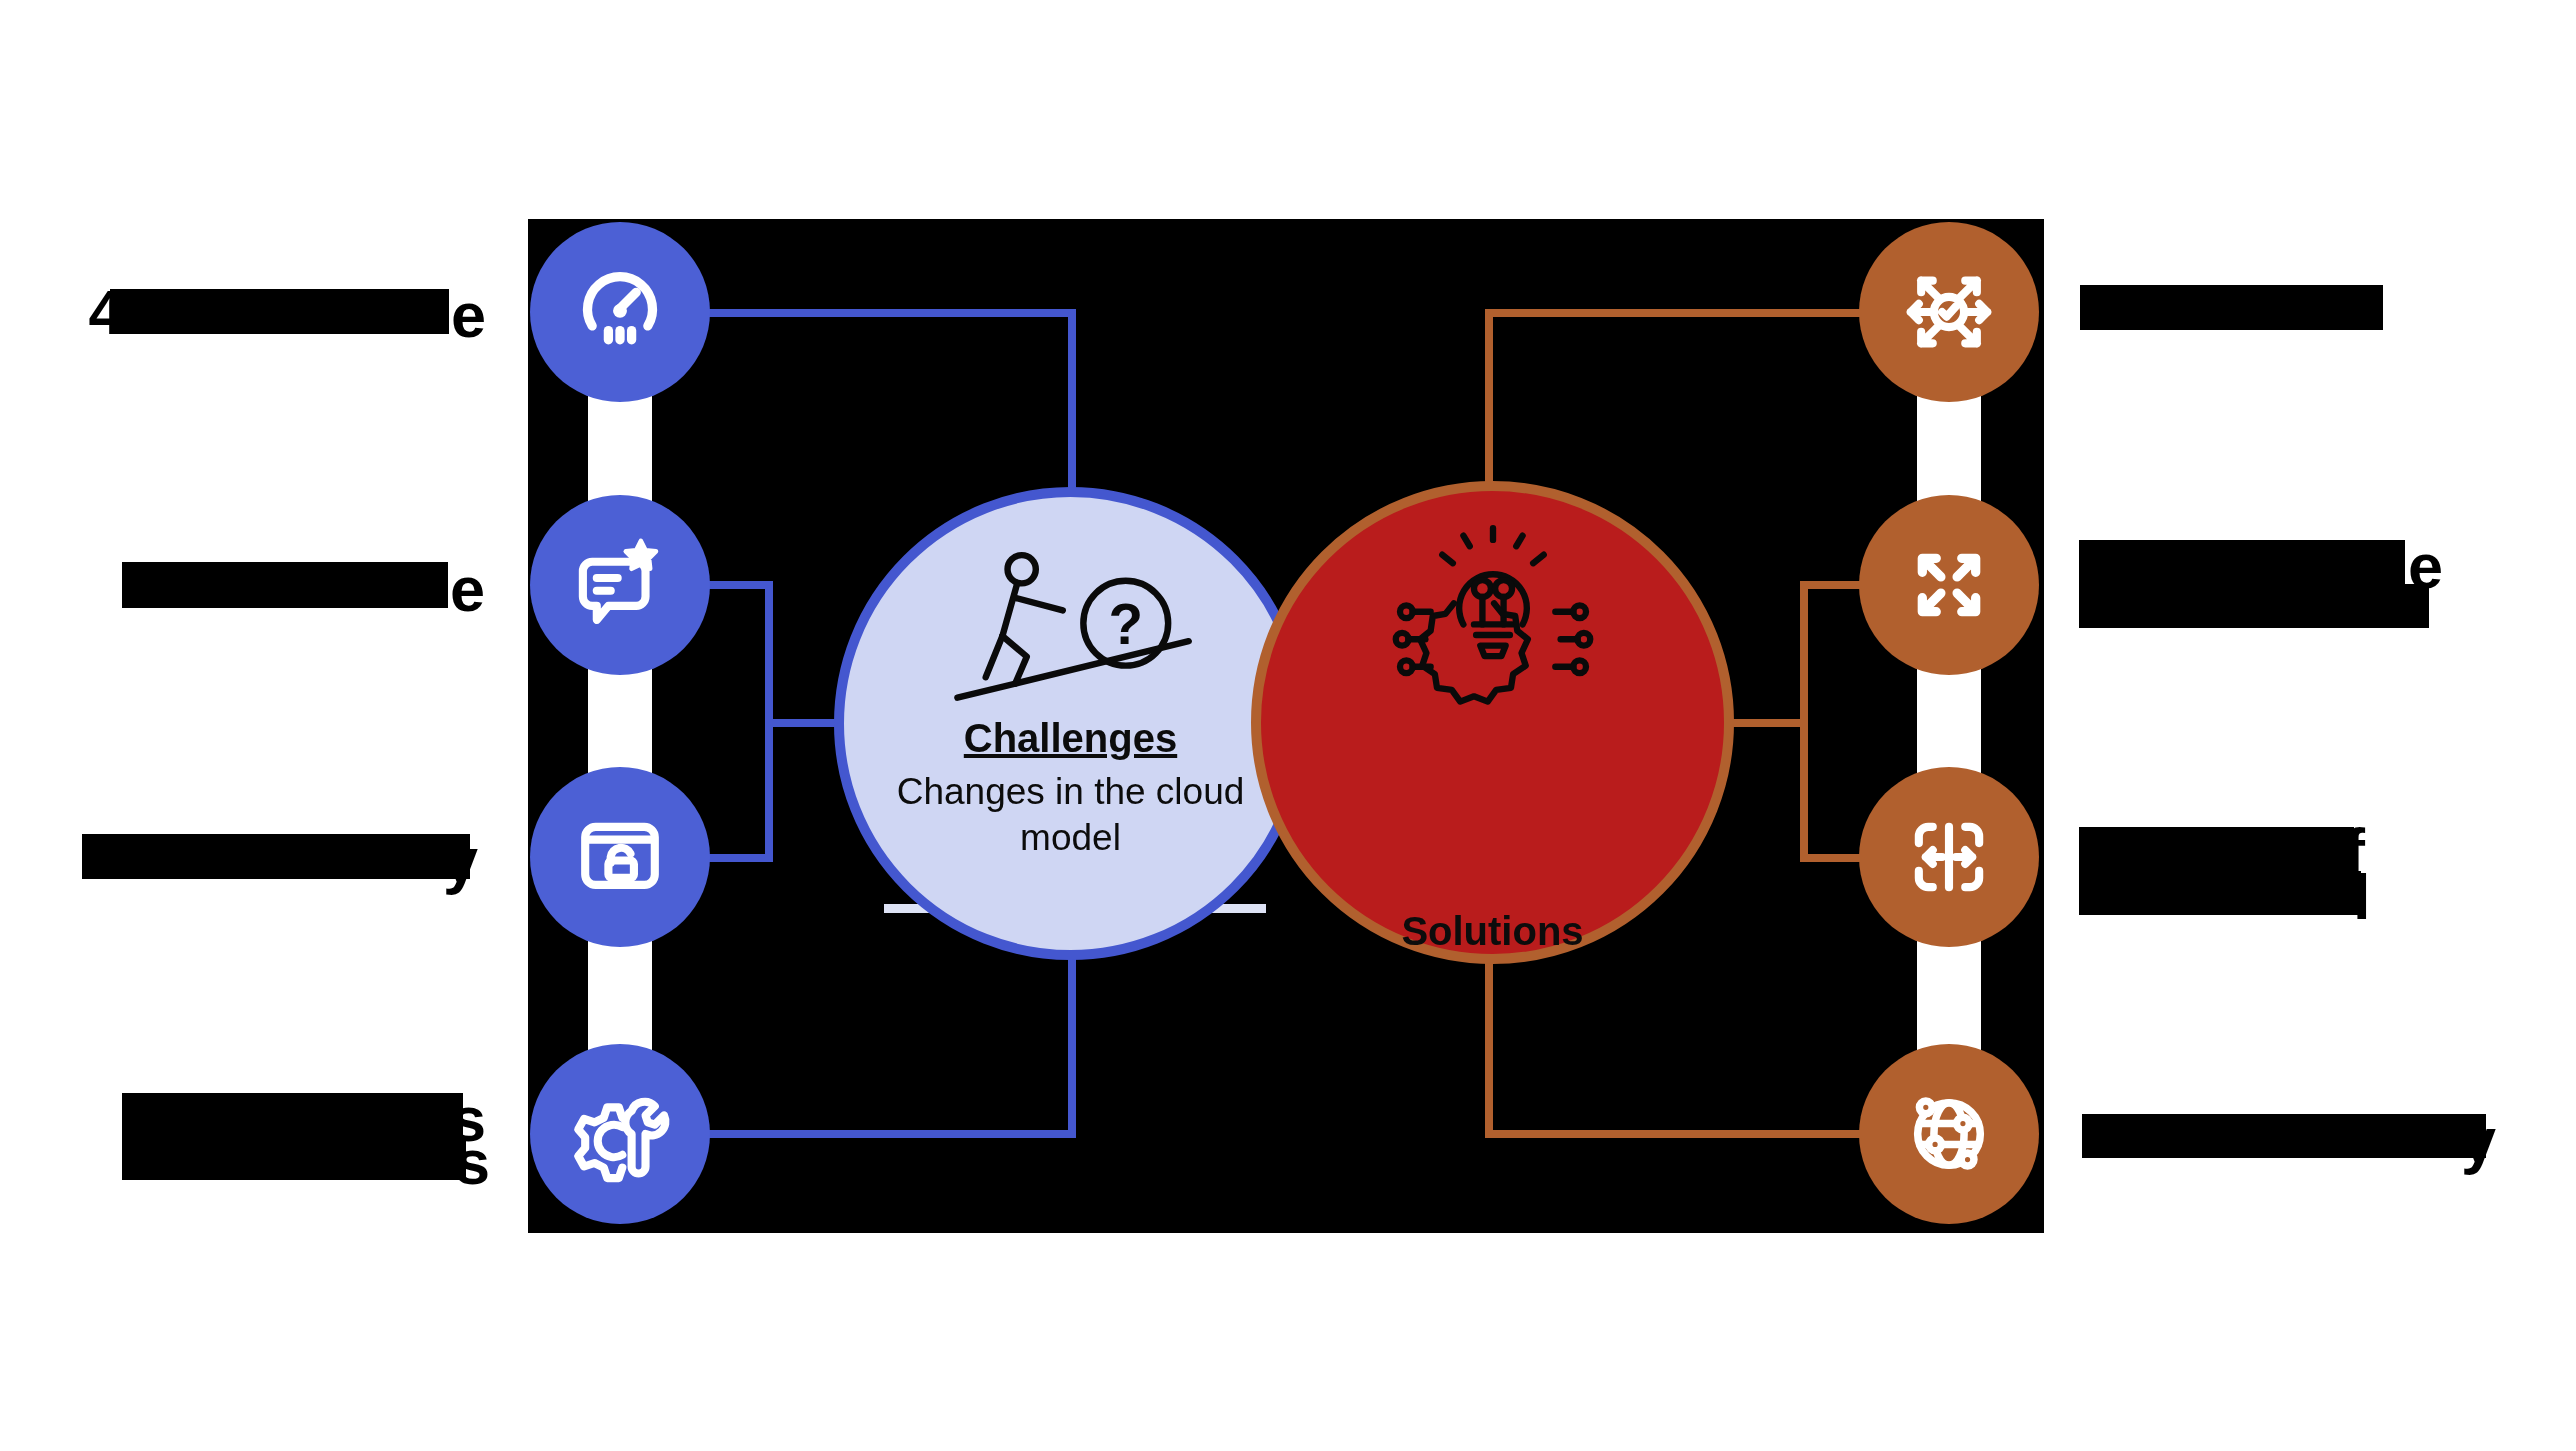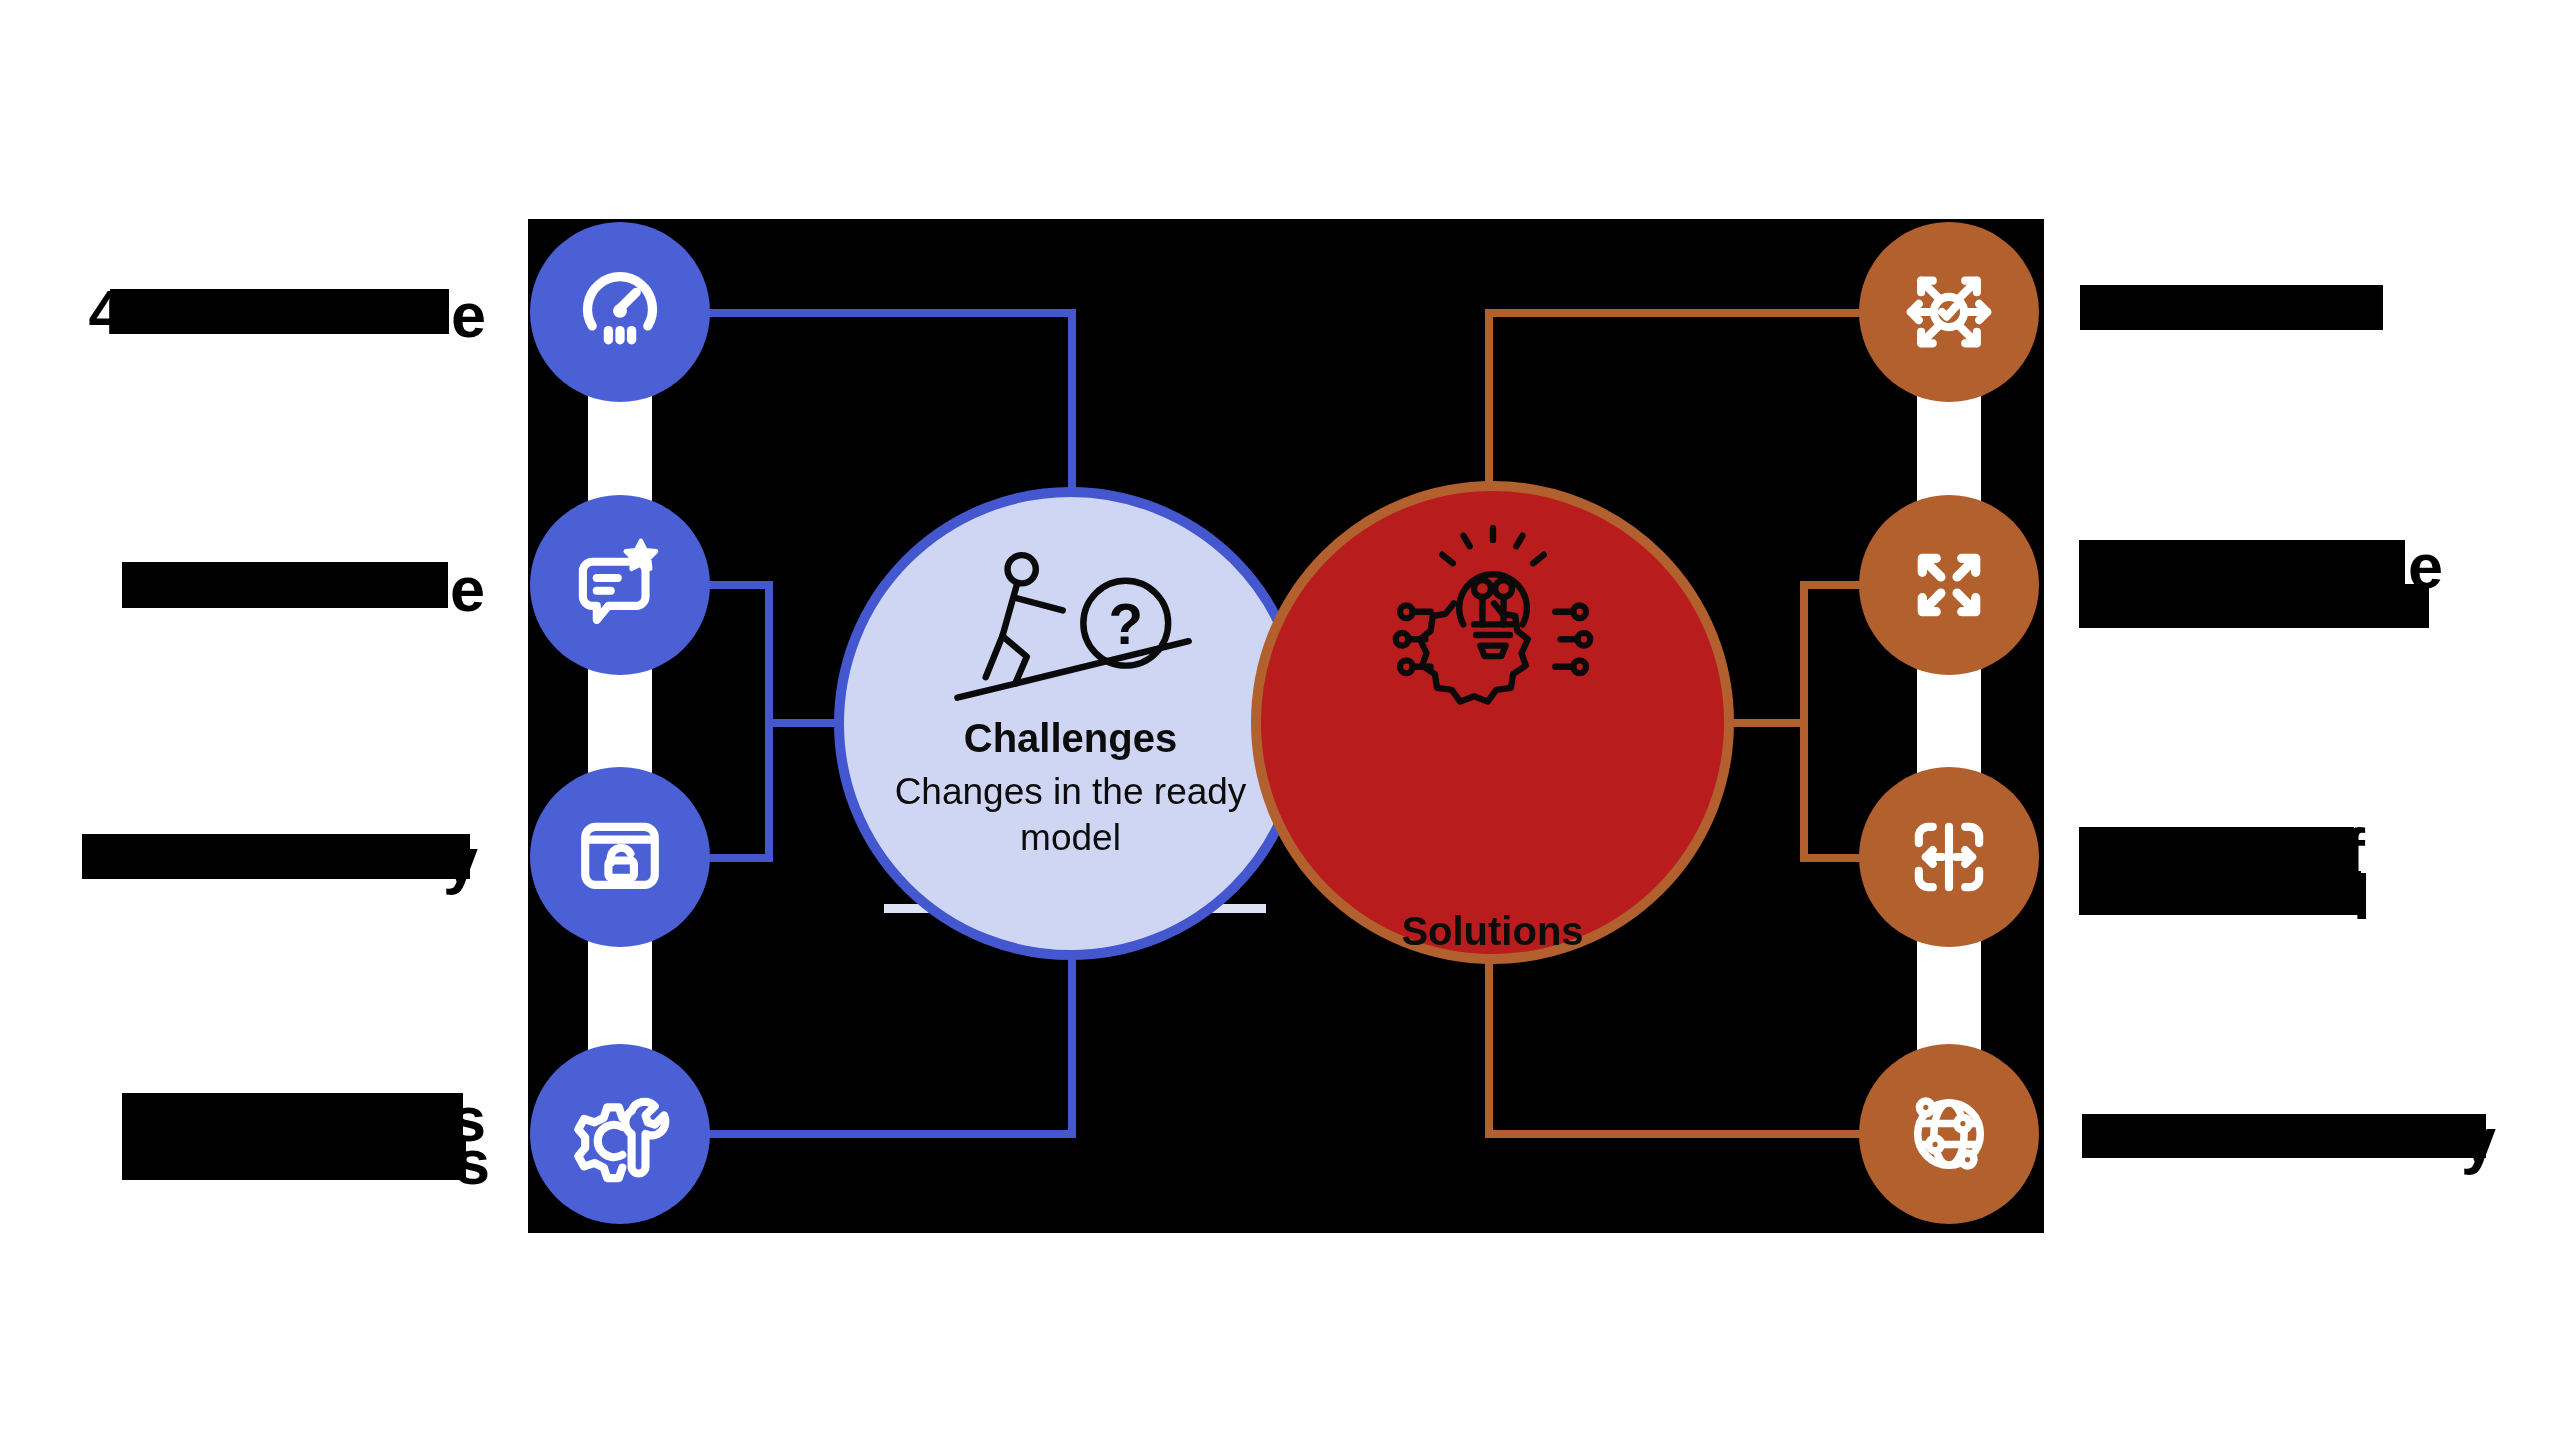--- a/index.html
+++ b/index.html
@@ -60,23 +60,23 @@
       <line x1="12" y1="128" x2="192" y2="84"></line>
       <circle cx="143" cy="70" r="33"></circle>
       <text x="143" y="86" text-anchor="middle" font-size="44" font-weight="bold" fill="#0a0a0a" stroke="none">?</text>
       <circle cx="62" cy="28" r="11"></circle>
       <path d="M58 41 L47 80"></path>
       <path d="M56 50 L94 60"></path>
       <path d="M47 80 L34 112"></path>
       <path d="M47 80 L66 96 L57 117"></path>
     </svg>
   </span>
-  <div class="ctitle" style="margin-top:9px;">Challenges</div>
+  <div class="ctitle" style="margin-top:9px;text-decoration:underline;">Challenges</div>
   <div class="cbody" style="margin-top:7.7px;">
-    <div>Changes in the ready</div>
+    <div>Changes in the cloud</div>
     <div>model</div>
   </div>
 </div>
 
 <div class="abs bigcirc big-peach" style="left:1251px;top:481px;">
   <span style="margin-top:32px;">
     <svg width="212" height="186" viewBox="0 0 200 176" fill="none" stroke="#0a0a0a" stroke-width="6" stroke-linecap="round" stroke-linejoin="round">
       <line x1="100" y1="16" x2="100" y2="5"></line>
       <line x1="78" y1="22" x2="72" y2="12"></line>
       <line x1="122" y1="22" x2="128" y2="12"></line>

